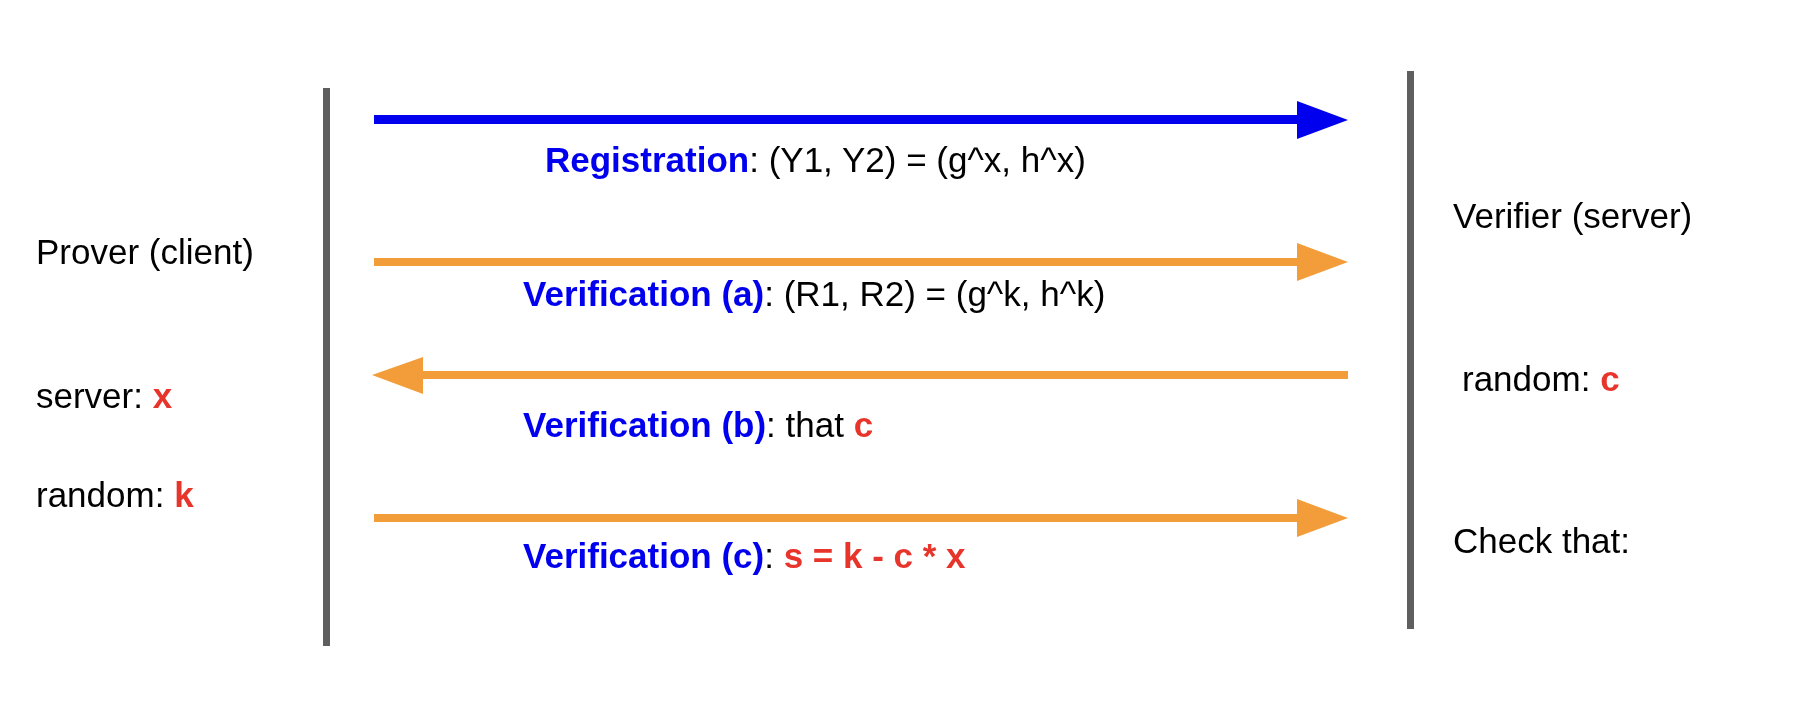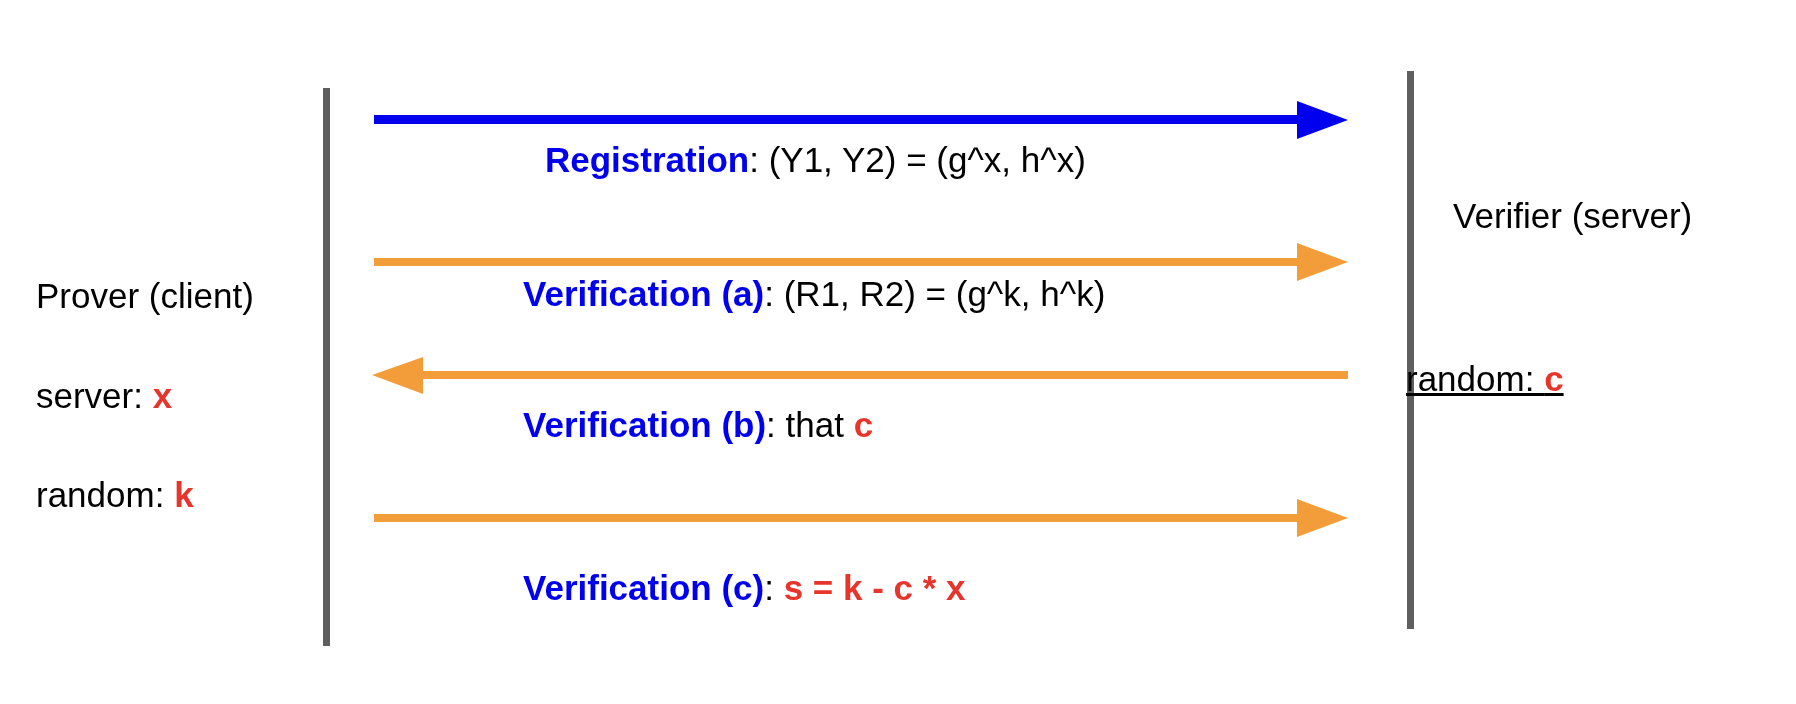--- a/index.html
+++ b/index.html
@@ -45,30 +45,31 @@
 </div>
 
 <div class="txt" style="left:523px; top:274px;">
   <span class="blue">Verification (a)</span><span>: </span><span>(R1, R2) = (g^k, h^k)</span>
 </div>
 
 <div class="txt" style="left:523px; top:405px;">
   <span class="blue">Verification (b)</span><span>: </span><span>that </span><span class="red">c</span>
 </div>
 
-<div class="txt" style="left:523px; top:536px;margin-top:32px;">
+<div class="txt" style="left:523px; top:536px;">
   <span class="blue">Verification (c)</span><span>: </span><span class="red">s = k - c * x</span>
 </div>
 
-<div class="txt" style="left:36px; top:232px;margin-top:44px;">Prover (client)</div>
+<div class="txt" style="left:36px; top:232px;">Prover (client)</div>
 <div class="txt" style="left:36px; top:376px;">
   <span>server: </span><span class="red">x</span>
 </div>
 <div class="txt" style="left:36px; top:475px;">
   <span>random: </span><span class="red">k</span>
 </div>
 
 <div class="txt" style="left:1453px; top:196px;">Verifier (server)</div>
-<div class="txt" style="left:1406px; top:359px;text-decoration:underline;">
+<div class="txt" style="left:1462px; top:359px;">
   <span>random: </span><span class="red">c</span>
 </div>
 <div class="txt" style="left:1453px; top:519px; line-height:1.28;">
+  <div>Check that:</div>
 </div>
 
 </body></html>

